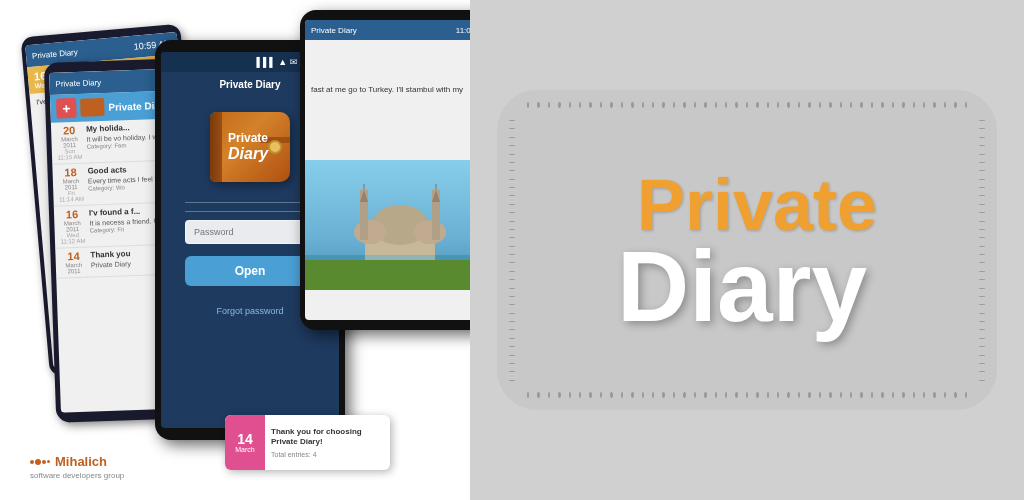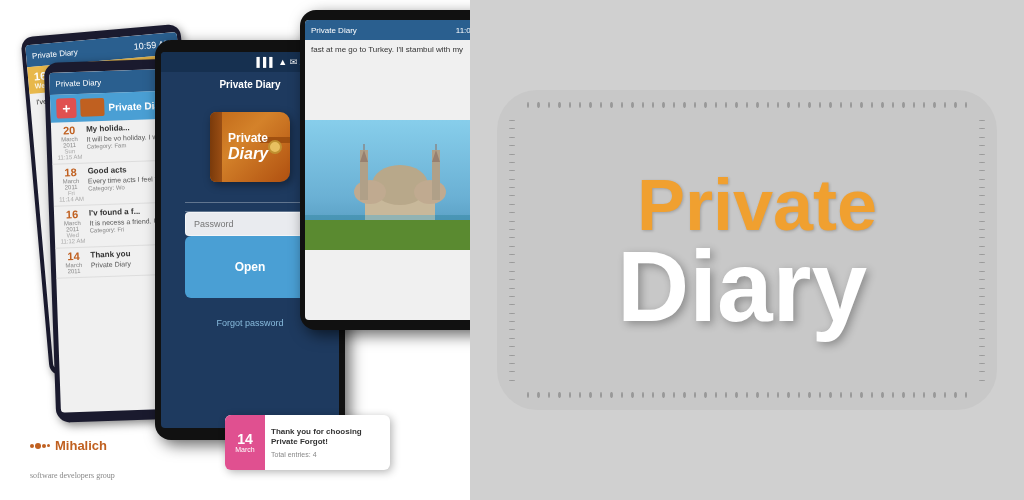--- a/index.html
+++ b/index.html
@@ -348,40 +348,40 @@
       gap: 8px;
     }
 
     .divider-line {
       height: 1px;
       background: rgba(255,255,255,0.3);
     }
 
     
     .password-container {
-      margin-top: 0;
+      margin-top: 8px;
       width: 130px;
     }
 
     .password-input {
       width: 100%;
       padding: 6px 8px;
       border: 1px solid rgba(255,255,255,0.5);
       border-radius: 4px;
       background: rgba(255,255,255,0.9);
       font-size: 9px;
       color: #666;
       outline: none;
     }
 
     
     .open-btn {
-      margin-top: 0;
+      margin-top: 12px;
       width: 130px;
-      padding: 24px;
+      padding: 8px;
       background: #4a9fd4;
       color: white;
       border: none;
       border-radius: 6px;
       font-size: 12px;
       font-weight: bold;
       cursor: pointer;
       text-align: center;
     }
 
@@ -435,20 +435,21 @@
       color: white;
     }
 
     .phone-right-text {
       padding: 4px 6px;
       font-size: 8px;
       color: #333;
       line-height: 1.5;
       height: 80px;
       overflow: hidden;
+      margin-top: 40px;
     }
 
     
     .mosque-image {
       width: 100%;
       height: 130px;
       background: linear-gradient(180deg, #87CEEB 0%, #87CEEB 40%, #4a9fd4 41%, #3a8fc4 50%, #2a7a9a 60%, #8BC34A 80%, #7CB342 100%);
       position: relative;
       overflow: hidden;
     }
@@ -539,22 +540,21 @@
     .logo-dot {
       width: 4px;
       height: 4px;
       border-radius: 50%;
       background: #c06020;
     }
 
     .mihalich-sub {
       font-size: 8px;
       color: #888;
-      margin-top: 18px;
-      font-family: Liberation Serif, serif;
+      margin-top: 2px;
     }
 
     
     .right-panel {
       position: absolute;
       right: 0; top: 0;
       width: 554px;
       height: 500px;
       background: #d0d0d0;
       display: flex;
@@ -830,21 +830,21 @@
         </div>
       </div>
     </div>
 
     <div class="notification">
       <div class="notification-date">
         <div class="notif-day">14</div>
         <div class="notif-month">March</div>
       </div>
       <div class="notification-content">
-        <div class="notif-title">Thank you for choosing Private Forgot!</div>
+        <div class="notif-title">Thank you for choosing Private Diary!</div>
         <div class="notif-total">Total entries: 4</div>
       </div>
     </div>
 
   </div>
 
   <div class="mihalich-logo">
     <div class="mihalich-brand">
       <div class="logo-dots">
         <div class="logo-dot"></div>

